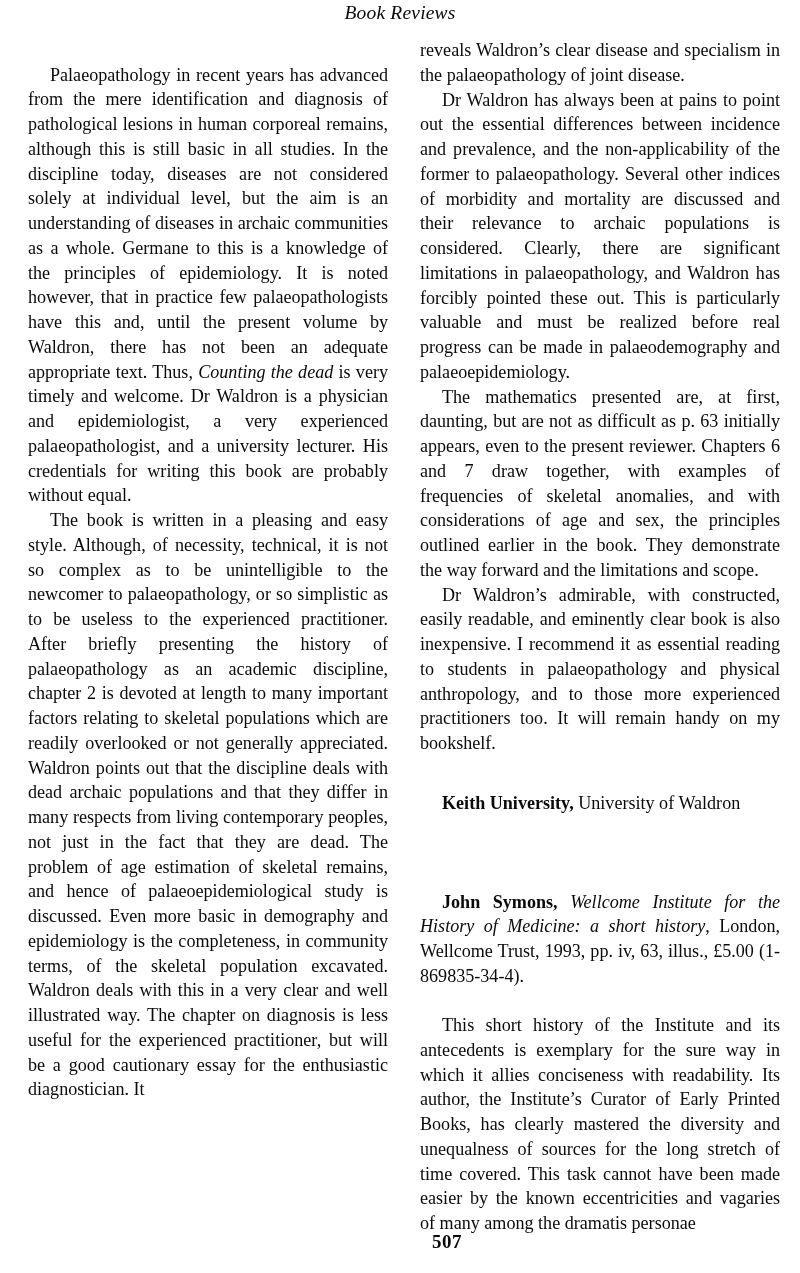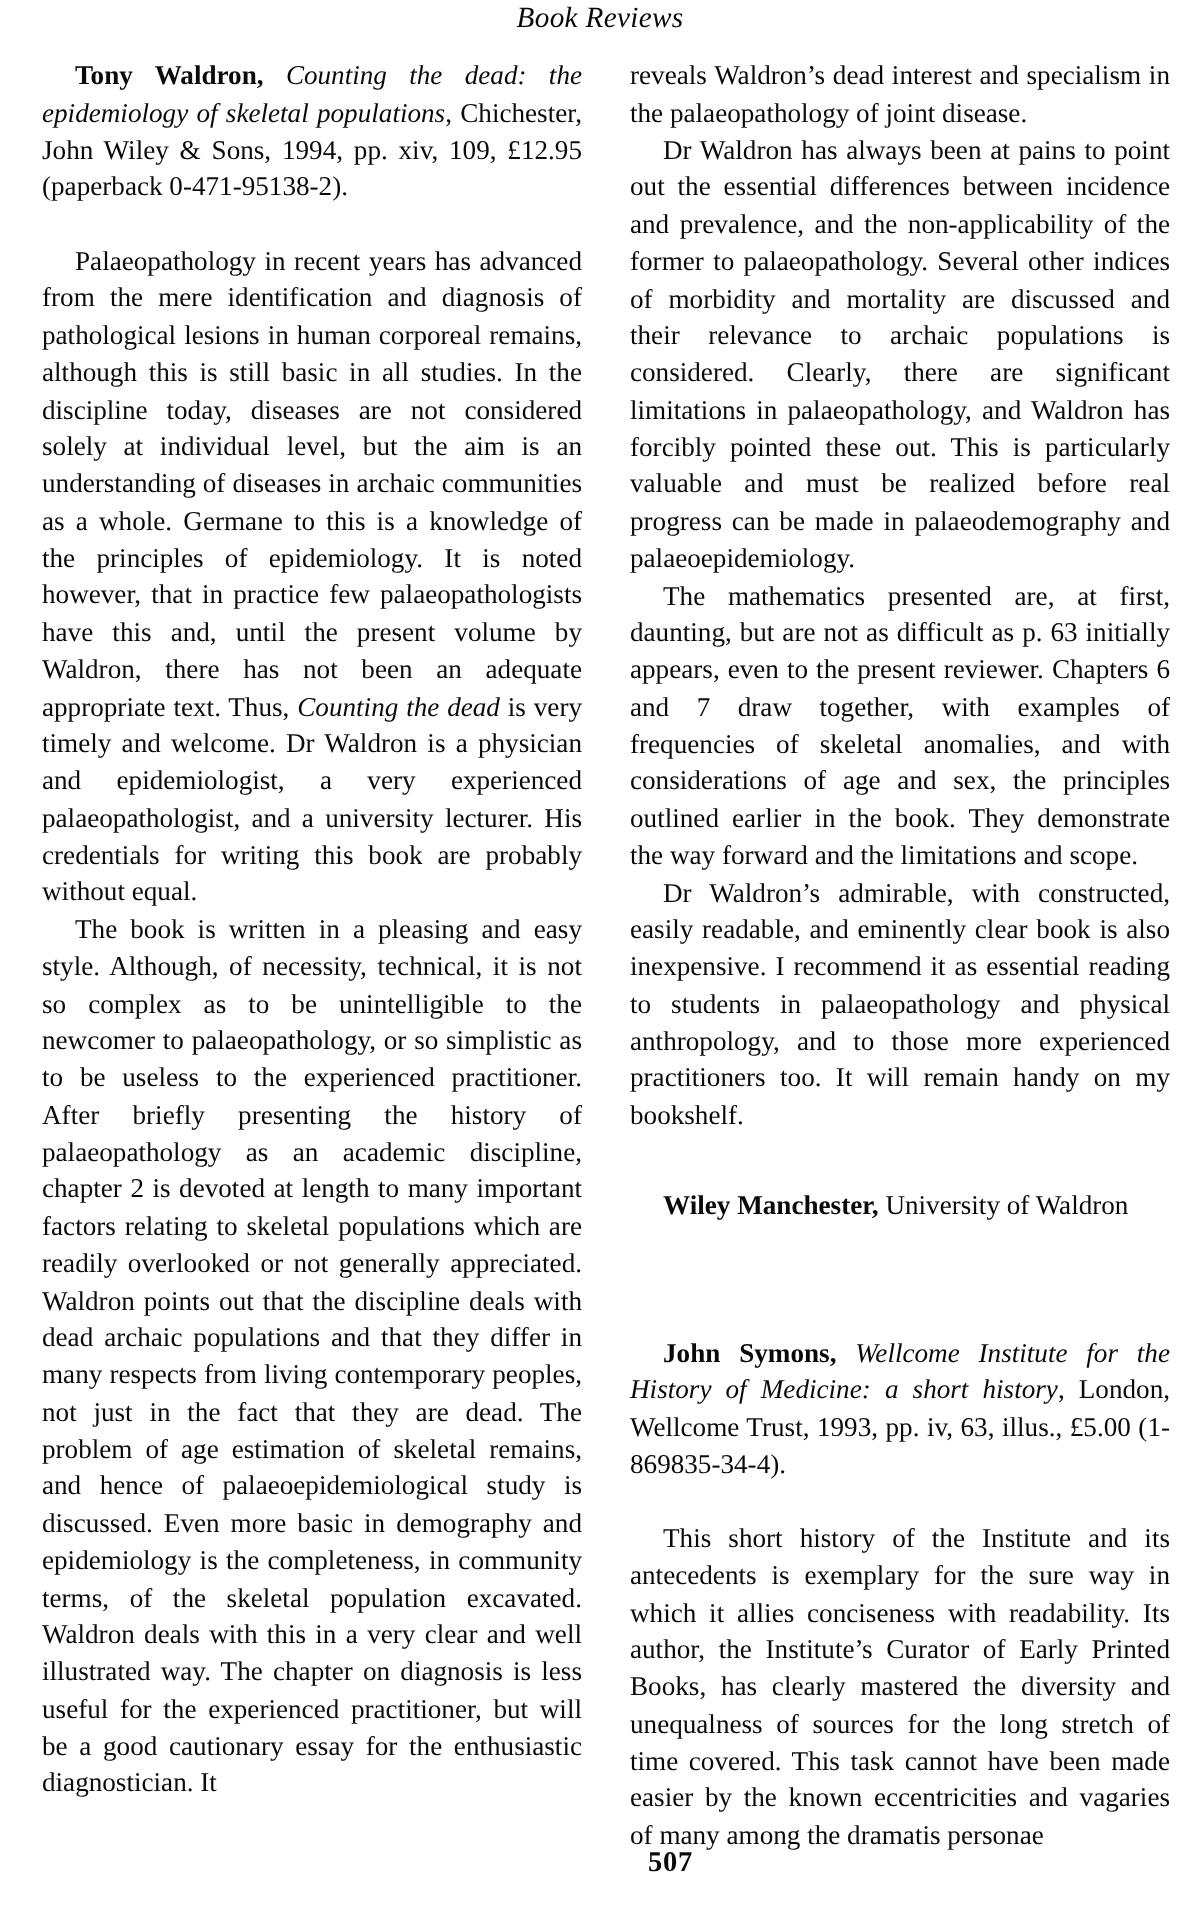--- a/index.html
+++ b/index.html
@@ -119,46 +119,43 @@
 <body>
 
 <div class="page">
 
   <div class="running-head">Book Reviews</div>
 
   <div class="columns">
 
     <div class="col col-left">
 
-      <div class="citation">
-        <span class="author">Tony Waldron,</span><span class="title"> Counting the dead: the epidemiology of skeletal populations</span><span>, Chichester, John Wiley &amp; Sons, 1994, pp. xiv, 109, £12.95 (paperback 0-471-95138-2).</span>
-      </div>
 
       <div class="gap-after-citation"></div>
 
       <p><span>Palaeopathology in recent years has advanced from the mere identification and diagnosis of pathological lesions in human corporeal remains, although this is still basic in all studies. In the discipline today, diseases are not considered solely at individual level, but the aim is an understanding of diseases in archaic communities as a whole. Germane to this is a knowledge of the principles of epidemiology. It is noted however, that in practice few palaeopathologists have this and, until the present volume by Waldron, there has not been an adequate appropriate text. Thus,</span> <i>Counting the dead</i><span> is very timely and welcome. Dr Waldron is a physician and epidemiologist, a very experienced palaeopathologist, and a university lecturer. His credentials for writing this book are probably without equal.</span></p>
 
       <p>The book is written in a pleasing and easy style. Although, of necessity, technical, it is not so complex as to be unintelligible to the newcomer to palaeopathology, or so simplistic as to be useless to the experienced practitioner. After briefly presenting the history of palaeopathology as an academic discipline, chapter 2 is devoted at length to many important factors relating to skeletal populations which are readily overlooked or not generally appreciated. Waldron points out that the discipline deals with dead archaic populations and that they differ in many respects from living contemporary peoples, not just in the fact that they are dead. The problem of age estimation of skeletal remains, and hence of palaeoepidemiological study is discussed. Even more basic in demography and epidemiology is the completeness, in community terms, of the skeletal population excavated. Waldron deals with this in a very clear and well illustrated way. The chapter on diagnosis is less useful for the experienced practitioner, but will be a good cautionary essay for the enthusiastic diagnostician. It</p>
 
     </div>
 
     <div class="col col-right">
 
-      <p class="no-indent">reveals Waldron’s dead interest and specialism in the palaeopathology of joint disease.</p>
+      <p class="no-indent">reveals Waldron’s clear disease and specialism in the palaeopathology of joint disease.</p>
 
       <p>Dr Waldron has always been at pains to point out the essential differences between incidence and prevalence, and the non-applicability of the former to palaeopathology. Several other indices of morbidity and mortality are discussed and their relevance to archaic populations is considered. Clearly, there are significant limitations in palaeopathology, and Waldron has forcibly pointed these out. This is particularly valuable and must be realized before real progress can be made in palaeodemography and palaeoepidemiology.</p>
 
       <p>The mathematics presented are, at first, daunting, but are not as difficult as p. 63 initially appears, even to the present reviewer. Chapters 6 and 7 draw together, with examples of frequencies of skeletal anomalies, and with considerations of age and sex, the principles outlined earlier in the book. They demonstrate the way forward and the limitations and scope.</p>
 
       <p>Dr Waldron’s admirable, with constructed, easily readable, and eminently clear book is also inexpensive. I recommend it as essential reading to students in palaeopathology and physical anthropology, and to those more experienced practitioners too. It will remain handy on my bookshelf.</p>
 
       <div class="gap-before-signature"></div>
 
       <div class="signature">
-        <span class="sig-name">Wiley Manchester,</span><span> University of Waldron</span>
+        <span class="sig-name">Keith University,</span><span> University of Waldron</span>
       </div>
 
       <div class="gap-after-signature"></div>
 
       <div class="citation">
         <span class="author">John Symons,</span><span class="title"> Wellcome Institute for the History of Medicine: a short history</span><span>, London, Wellcome Trust, 1993, pp. iv, 63, illus., £5.00 (1-869835-34-4).</span>
       </div>
 
       <div class="gap-after-citation"></div>
 

